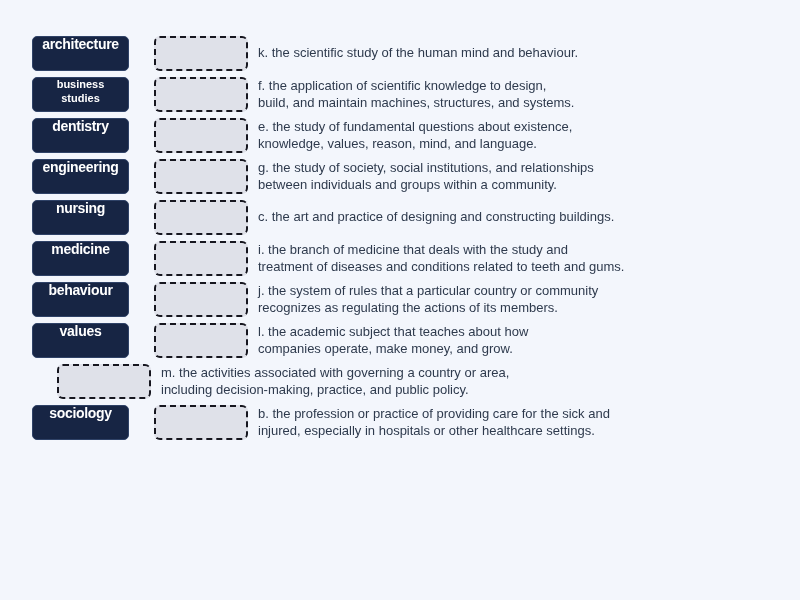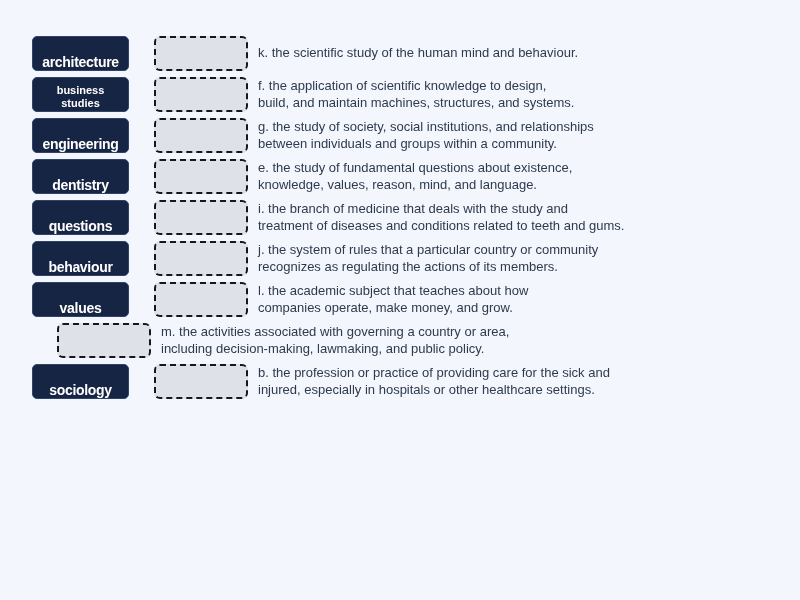--- a/index.html
+++ b/index.html
@@ -26,21 +26,21 @@
     height: 35px;
     background: var(--term-bg, #172544);
     border: 1px solid var(--term-border, #2f4267);
     border-radius: 5px;
     color: var(--term-text, #ffffff);
     font-family: "Liberation Sans", sans-serif;
     font-weight: bold;
     font-size: 14px;
     letter-spacing: -0.3px;
     display: flex;
-    align-items: flex-end;
+    align-items: flex-start;
     justify-content: center;
     text-align: center;
     cursor: grab;
     line-height: 1.1;
   }
   .term.two-line {
     font-size: 11px;
     letter-spacing: 0;
     line-height: 1.25;
     padding: 0 12px;
@@ -81,40 +81,47 @@
     <button class="term two-line">
       <span>business studies</span>
     </button>
     <div class="slot"></div>
     <div class="definition">f. the application of scientific knowledge to design,
 build, and maintain machines, structures, and systems.</div>
   </div>
 
   <div class="row">
     <button class="term">
+      <span>dentistry</span>
+    </button>
+    <div class="slot"></div>
+    <div class="definition">e. the study of fundamental questions about existence,
+knowledge, values, reason, mind, and language.</div>
+  </div>
+
+  <div class="row">
+    <button class="term">
       <span>engineering</span>
     </button>
     <div class="slot"></div>
     <div class="definition">g. the study of society, social institutions, and relationships
 between individuals and groups within a community.</div>
   </div>
 
   <div class="row">
     <button class="term">
-      <span>dentistry</span>
+      <span>nursing</span>
     </button>
     <div class="slot"></div>
-    <div class="definition">e. the study of fundamental questions about existence,
-knowledge, values, reason, mind, and language.</div>
+    <div class="definition">c. the art and practice of designing and constructing buildings.</div>
   </div>
-
 
   <div class="row">
     <button class="term">
-      <span>questions</span>
+      <span>medicine</span>
     </button>
     <div class="slot"></div>
     <div class="definition">i. the branch of medicine that deals with the study and
 treatment of diseases and conditions related to teeth and gums.</div>
   </div>
 
 
   <div class="row">
     <button class="term">
       <span>behaviour</span>
@@ -130,21 +137,21 @@
       <span>values</span>
     </button>
     <div class="slot"></div>
     <div class="definition">l. the academic subject that teaches about how
 companies operate, make money, and grow.</div>
   </div>
 
   <div class="row">
     <div class="slot"></div>
     <div class="definition">m. the activities associated with governing a country or area,
-including decision-making, lawmaking, and public policy.</div>
+including decision-making, practice, and public policy.</div>
   </div>
 
   <div class="row">
     <button class="term">
       <span>sociology</span>
     </button>
     <div class="slot"></div>
     <div class="definition">b. the profession or practice of providing care for the sick and
 injured, especially in hospitals or other healthcare settings.</div>
   </div>

